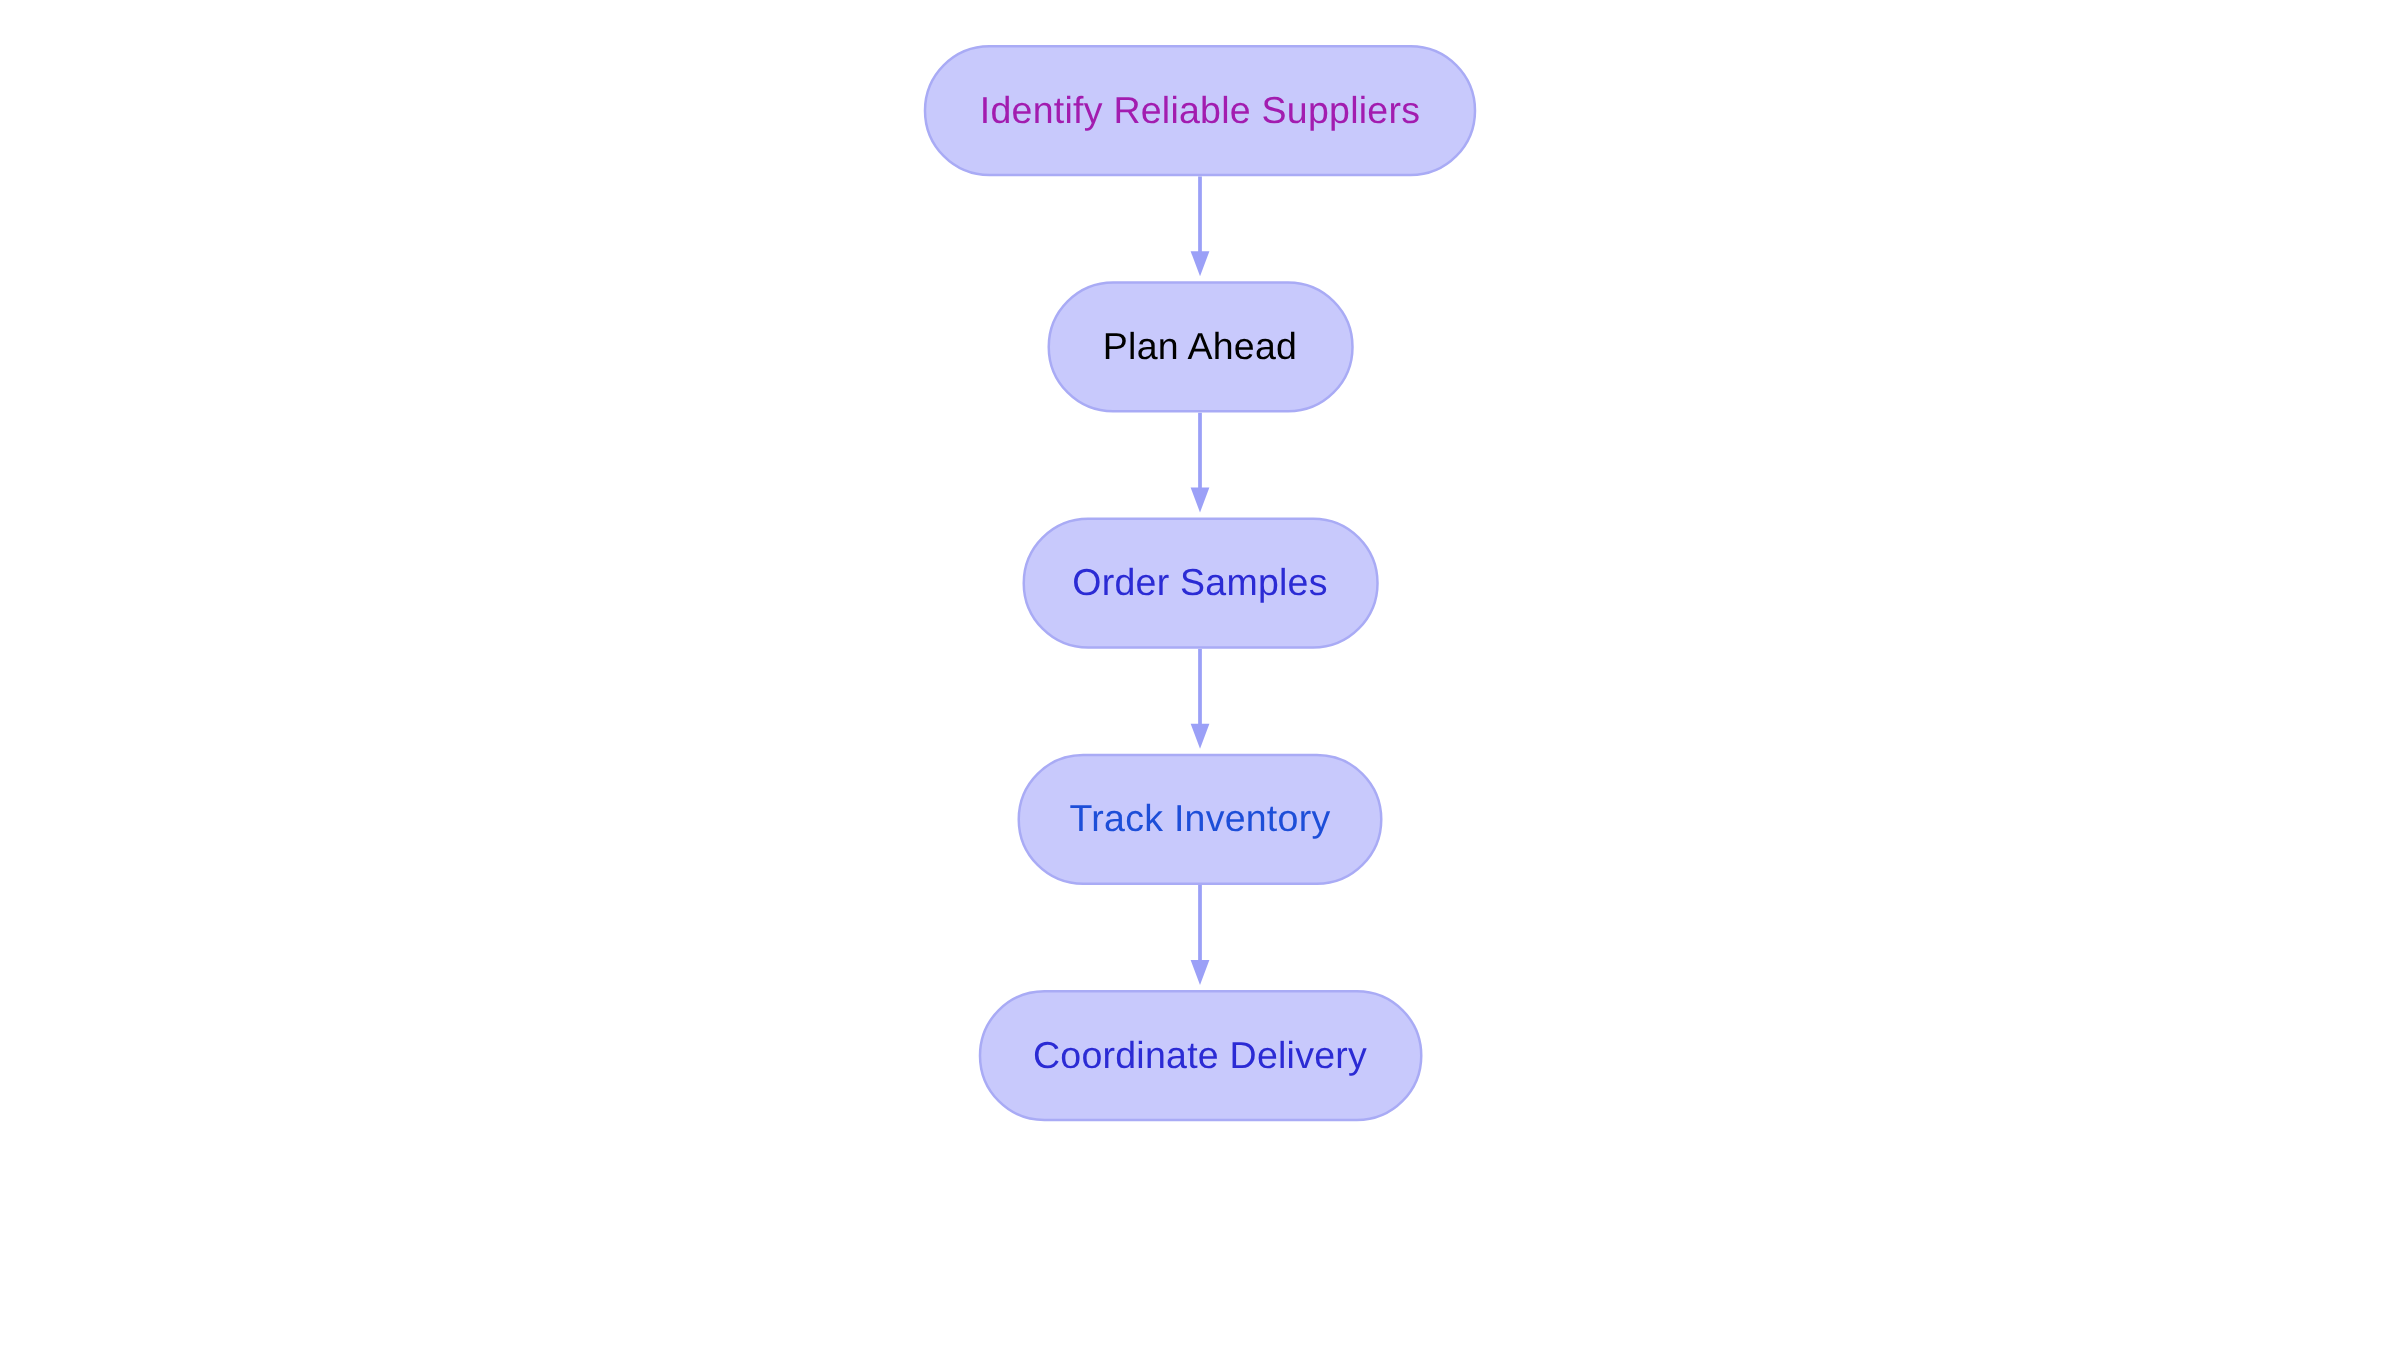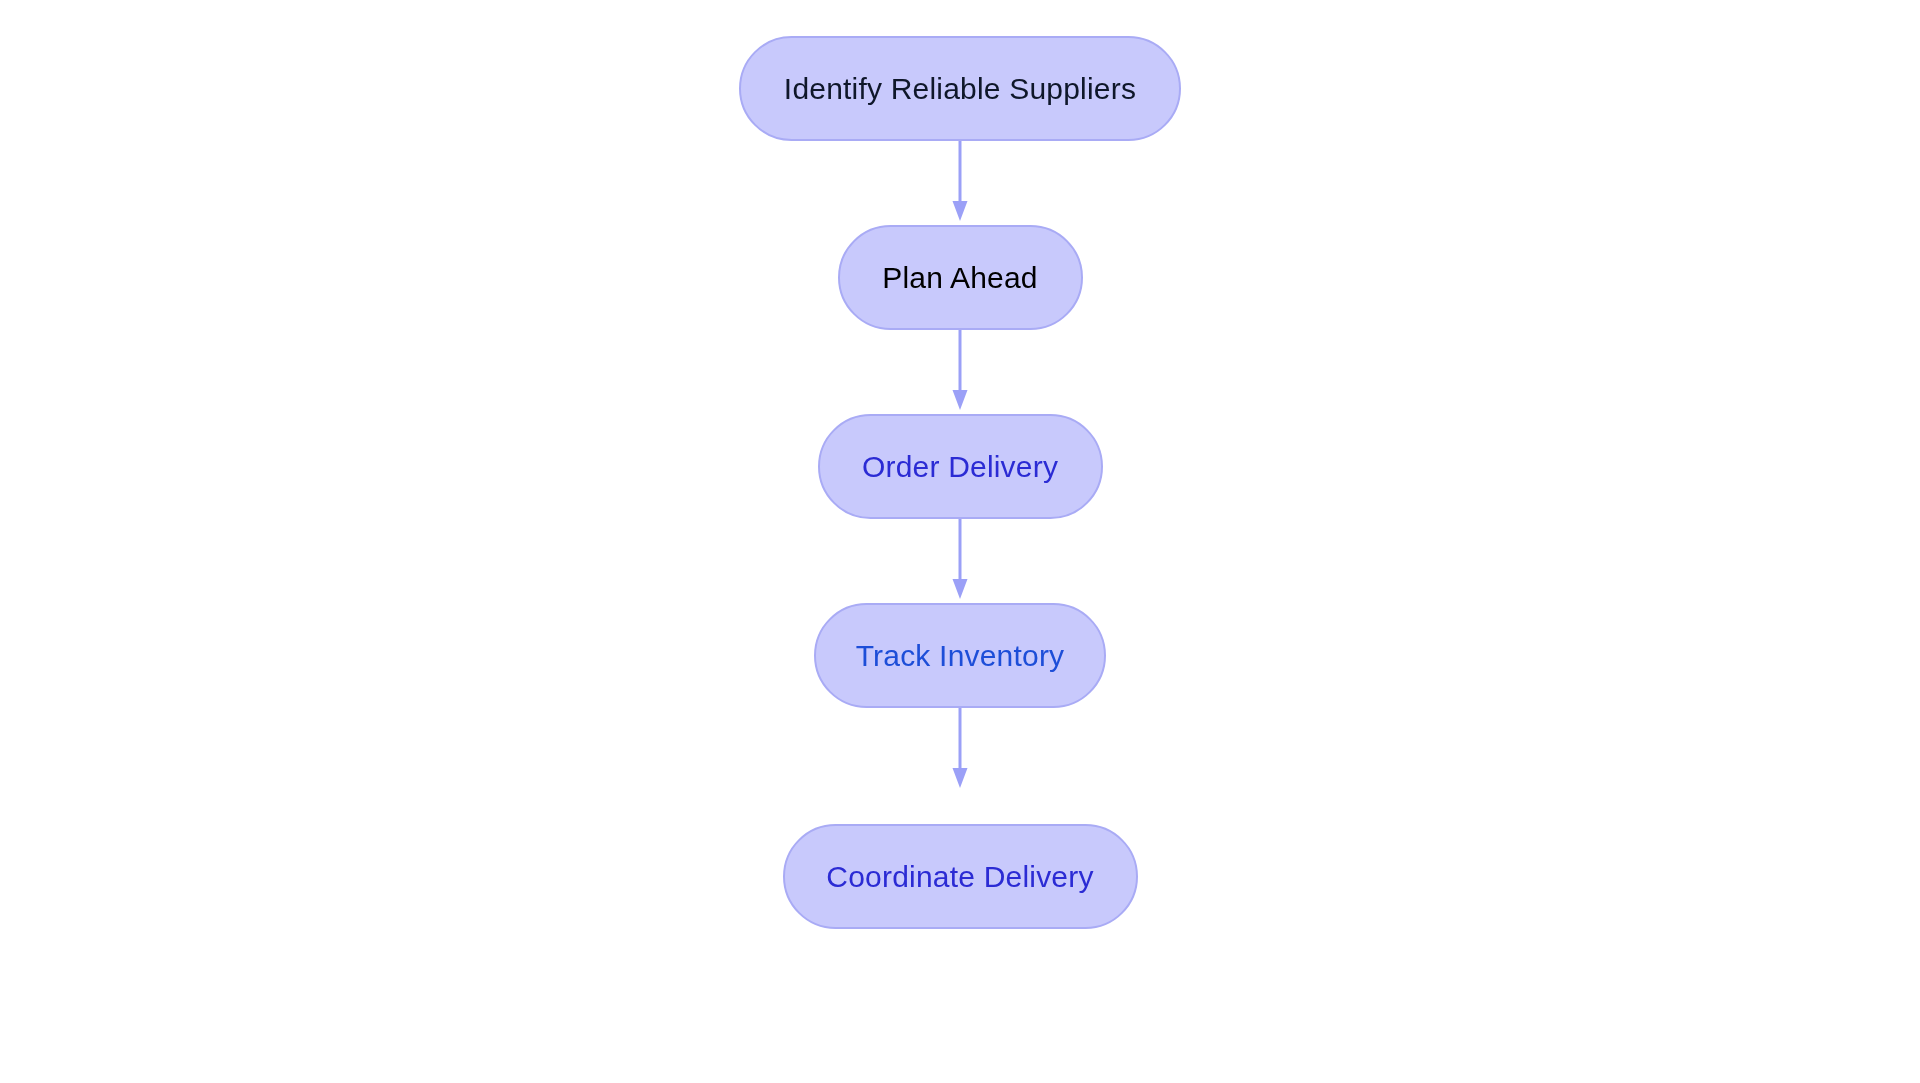--- a/index.html
+++ b/index.html
@@ -65,54 +65,54 @@
     height: 84px;
     flex: none;
   }
 </style>
 </head>
 <body>
 
 <div class="flowchart-canvas" style="background: rgb(255, 255, 255);">
   <div class="flow-column">
 
-    <div class="flow-node node-0" style="background: rgb(200, 201, 252); border-color: rgb(169, 171, 245); color: #0f172a; margin-top: 36px;">
+    <div class="flow-node node-0" style="background: rgb(200, 201, 252); border-color: rgb(169, 171, 245); color: #a21caf; margin-top: 36px;">
       <span class="node-label">Identify Reliable Suppliers</span>
     </div>
 
     <svg class="flow-connector" viewBox="0 0 22 84">
       <line x1="11" y1="0" x2="11" y2="62" stroke="#9ba0f7" stroke-width="3"></line>
       <polygon points="3.5,60 18.5,60 11,80" fill="#9ba0f7"></polygon>
     </svg>
 
     <div class="flow-node node-1" style="background: rgb(200, 201, 252); border-color: rgb(169, 171, 245); color: #000000;">
       <span class="node-label">Plan Ahead</span>
     </div>
 
     <svg class="flow-connector" viewBox="0 0 22 84">
       <line x1="11" y1="0" x2="11" y2="62" stroke="#9ba0f7" stroke-width="3"></line>
       <polygon points="3.5,60 18.5,60 11,80" fill="#9ba0f7"></polygon>
     </svg>
 
     <div class="flow-node node-2" style="background: rgb(200, 201, 252); border-color: rgb(169, 171, 245); color: rgb(43, 43, 212);">
-      <span class="node-label">Order Delivery</span>
+      <span class="node-label">Order Samples</span>
     </div>
 
     <svg class="flow-connector" viewBox="0 0 22 84">
       <line x1="11" y1="0" x2="11" y2="62" stroke="#9ba0f7" stroke-width="3"></line>
       <polygon points="3.5,60 18.5,60 11,80" fill="#9ba0f7"></polygon>
     </svg>
 
     <div class="flow-node node-3" style="background: rgb(200, 201, 252); border-color: rgb(169, 171, 245); color: #1d4ed8;">
       <span class="node-label">Track Inventory</span>
     </div>
 
     <svg class="flow-connector" viewBox="0 0 22 84">
       <line x1="11" y1="0" x2="11" y2="62" stroke="#9ba0f7" stroke-width="3"></line>
       <polygon points="3.5,60 18.5,60 11,80" fill="#9ba0f7"></polygon>
     </svg>
 
-    <div class="flow-node node-4" style="background: rgb(200, 201, 252); border-color: rgb(169, 171, 245); color: rgb(43, 43, 212); margin-top: 32px;">
+    <div class="flow-node node-4" style="background: rgb(200, 201, 252); border-color: rgb(169, 171, 245); color: rgb(43, 43, 212);">
       <span class="node-label">Coordinate Delivery</span>
     </div>
 
   </div>
 </div>
 
 </body></html>

